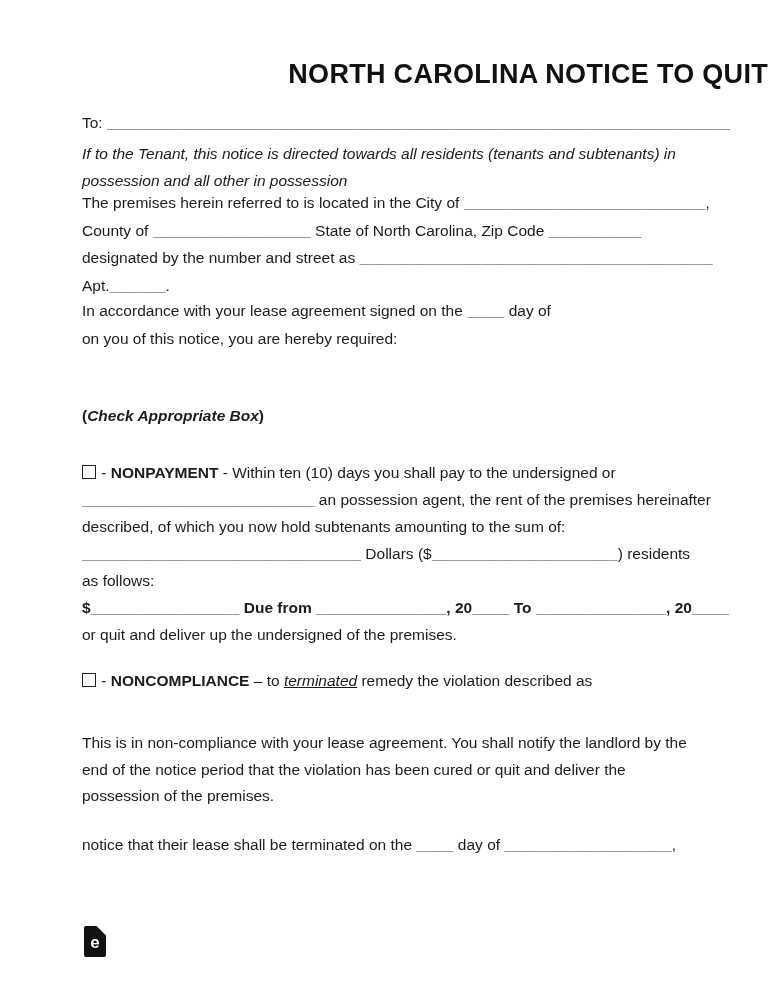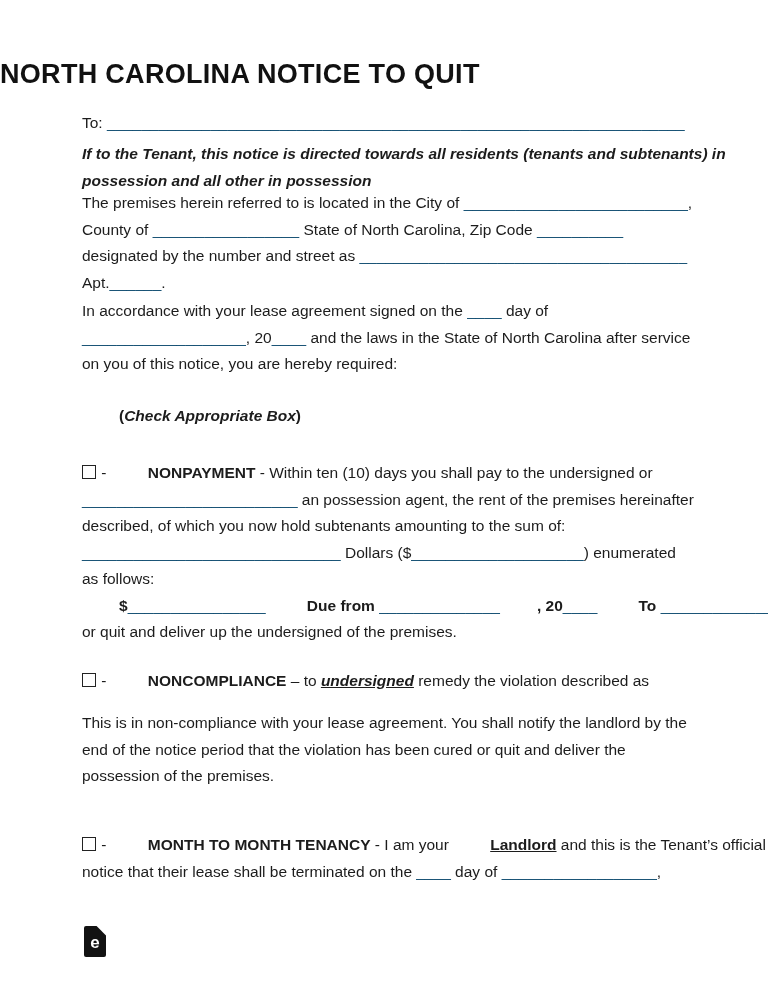--- a/index.html
+++ b/index.html
@@ -6,30 +6,30 @@
   .page{
     position:relative;
     width:768px;height:994px;
     background:#ffffff;
     font-family:"Liberation Sans",sans-serif;
     color:#1c1c1c;
     overflow:hidden;
   }
   .title{
     position:absolute;top:58px;left:0;width:100%;
-    margin:0;text-align:left;
+    margin:0;text-align:right;
     font-size:27px;line-height:32px;font-weight:bold;
     letter-spacing:.3px;color:#111;
   }
   .sec{position:absolute;left:82px;width:606px;}
   .ln{font-size:15.5px;line-height:26.5px;white-space:nowrap;}
-  .b{font-weight:bold;margin-left:37px;}
-  .it{font-style:italic;font-weight:bold;}
+  .b{font-weight:bold;}
+  .it{font-style:italic;}
   .u{text-decoration:underline;}
-  .blank{letter-spacing:0;color:#0c4a6e;}
+  .blank{letter-spacing:0;color:#737373;font-family:Liberation Mono, monospace;}
   .checkbox{
     display:inline-block;width:12px;height:12px;
     border:1.5px solid #222;background:#fff;
     vertical-align:-1px;margin-right:1px;
   }
   .logo{position:absolute;left:84px;top:926px;width:22px;height:31px;}
 </style>
 </head>
 <body>
 
@@ -48,49 +48,47 @@
 
   <div class="sec" style="top:190px">
     <div class="ln"><span>The premises herein referred to is located in the City of </span><span class="blank">__________________________</span><span>,</span></div>
     <div class="ln"><span>County of </span><span class="blank">_________________</span><span> State of North Carolina, Zip Code </span><span class="blank">__________</span></div>
     <div class="ln"><span>designated by the number and street as </span><span class="blank">______________________________________</span></div>
     <div class="ln"><span>Apt.</span><span class="blank">______</span><span>.</span></div>
   </div>
 
   <div class="sec" style="top:298px">
     <div class="ln"><span>In accordance with your lease agreement signed on the </span><span class="blank">____</span><span> day of</span></div>
-    <div class="ln"><span class="blank">___________________</span><span>, 20</span><span class="blank">____</span><span> and the laws in the State of North Carolina after service</span></div>
     <div class="ln">on you of this notice, you are hereby required:</div>
   </div>
 
   <div class="sec" style="top:403px">
     <div class="ln b"><span>(</span><span class="it">Check Appropriate Box</span><span>)</span></div>
   </div>
 
   <div class="sec" style="top:460px">
     <div class="ln"><span class="checkbox"></span><span> - </span><span class="b">NONPAYMENT</span><span> - Within ten (10) days you shall pay to the undersigned or</span></div>
     <div class="ln"><span class="blank">_________________________</span><span> an possession agent, the rent of the premises hereinafter</span></div>
     <div class="ln">described, of which you now hold subtenants amounting to the sum of:</div>
-    <div class="ln"><span class="blank">______________________________</span><span> Dollars ($</span><span class="blank">____________________</span><span>) enumerated</span></div>
+    <div class="ln"><span class="blank">______________________________</span><span> Dollars ($</span><span class="blank">____________________</span><span>) residents</span></div>
     <div class="ln">as follows:</div>
     <div class="ln"><span class="b">$</span><span class="blank">________________</span><span class="b"> Due from </span><span class="blank">______________</span><span class="b">, 20</span><span class="blank">____</span><span class="b"> To </span><span class="blank">______________</span><span class="b">, 20</span><span class="blank">____</span></div>
     <div class="ln">or quit and deliver up the undersigned of the premises.</div>
   </div>
 
   <div class="sec" style="top:668px">
-    <div class="ln"><span class="checkbox"></span><span> - </span><span class="b">NONCOMPLIANCE</span><span> – to </span><span class="it u">undersigned</span><span> remedy the violation described as</span></div>
+    <div class="ln"><span class="checkbox"></span><span> - </span><span class="b">NONCOMPLIANCE</span><span> – to </span><span class="it u">terminated</span><span> remedy the violation described as</span></div>
   </div>
-  <div class="sec" style="top:710px">
+  <div class="sec" style="top:730px">
     <div class="ln">This is in non-compliance with your lease agreement. You shall notify the landlord by the</div>
     <div class="ln">end of the notice period that the violation has been cured or quit and deliver the</div>
     <div class="ln">possession of the premises.</div>
   </div>
 
   <div class="sec" style="top:832px">
-    <div class="ln"><span class="checkbox"></span><span> - </span><span class="b">MONTH TO MONTH TENANCY</span><span> - I am your </span><span class="b u">Landlord</span><span> and this is the Tenant’s official</span></div>
     <div class="ln"><span>notice that their lease shall be terminated on the </span><span class="blank">____</span><span> day of </span><span class="blank">__________________</span><span>,</span></div>
   </div>
 
   <svg class="logo" viewBox="0 0 22 31" aria-hidden="true">
     <path d="M2,0 H14 L22,8 V29 Q22,31 20,31 H2 Q0,31 0,29 V2 Q0,0 2,0 Z" fill="#121212"></path>
     <line x1="13" y1="-1" x2="23" y2="9" stroke="#ffffff" stroke-width="2"></line>
     <text x="11" y="22" text-anchor="middle" font-family="Liberation Sans, sans-serif" font-size="17" font-weight="bold" fill="#ffffff">e</text>
   </svg>
 
 </div>

